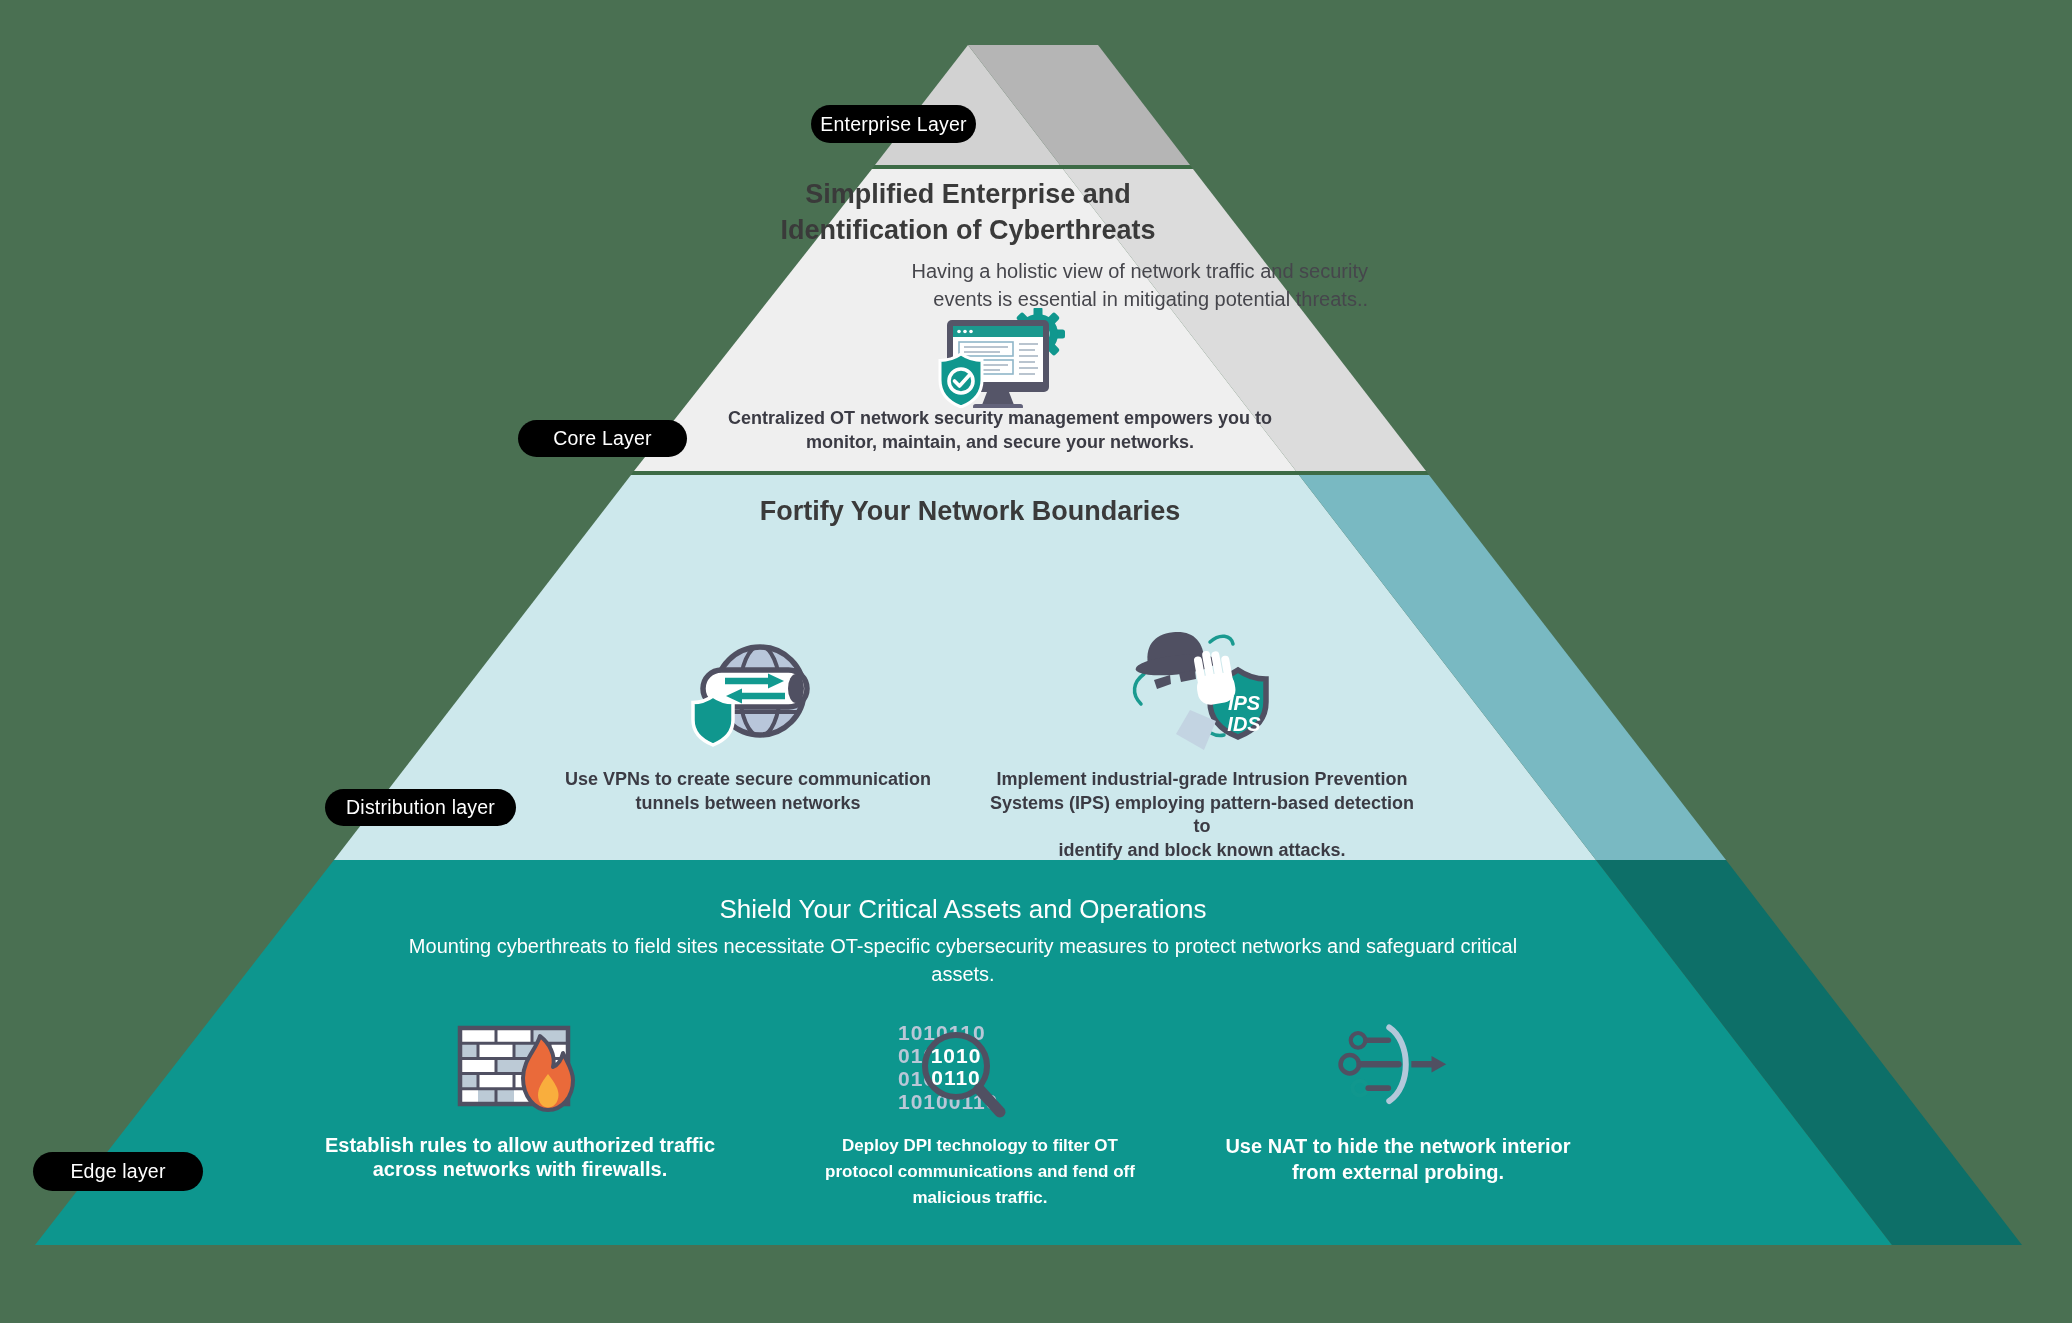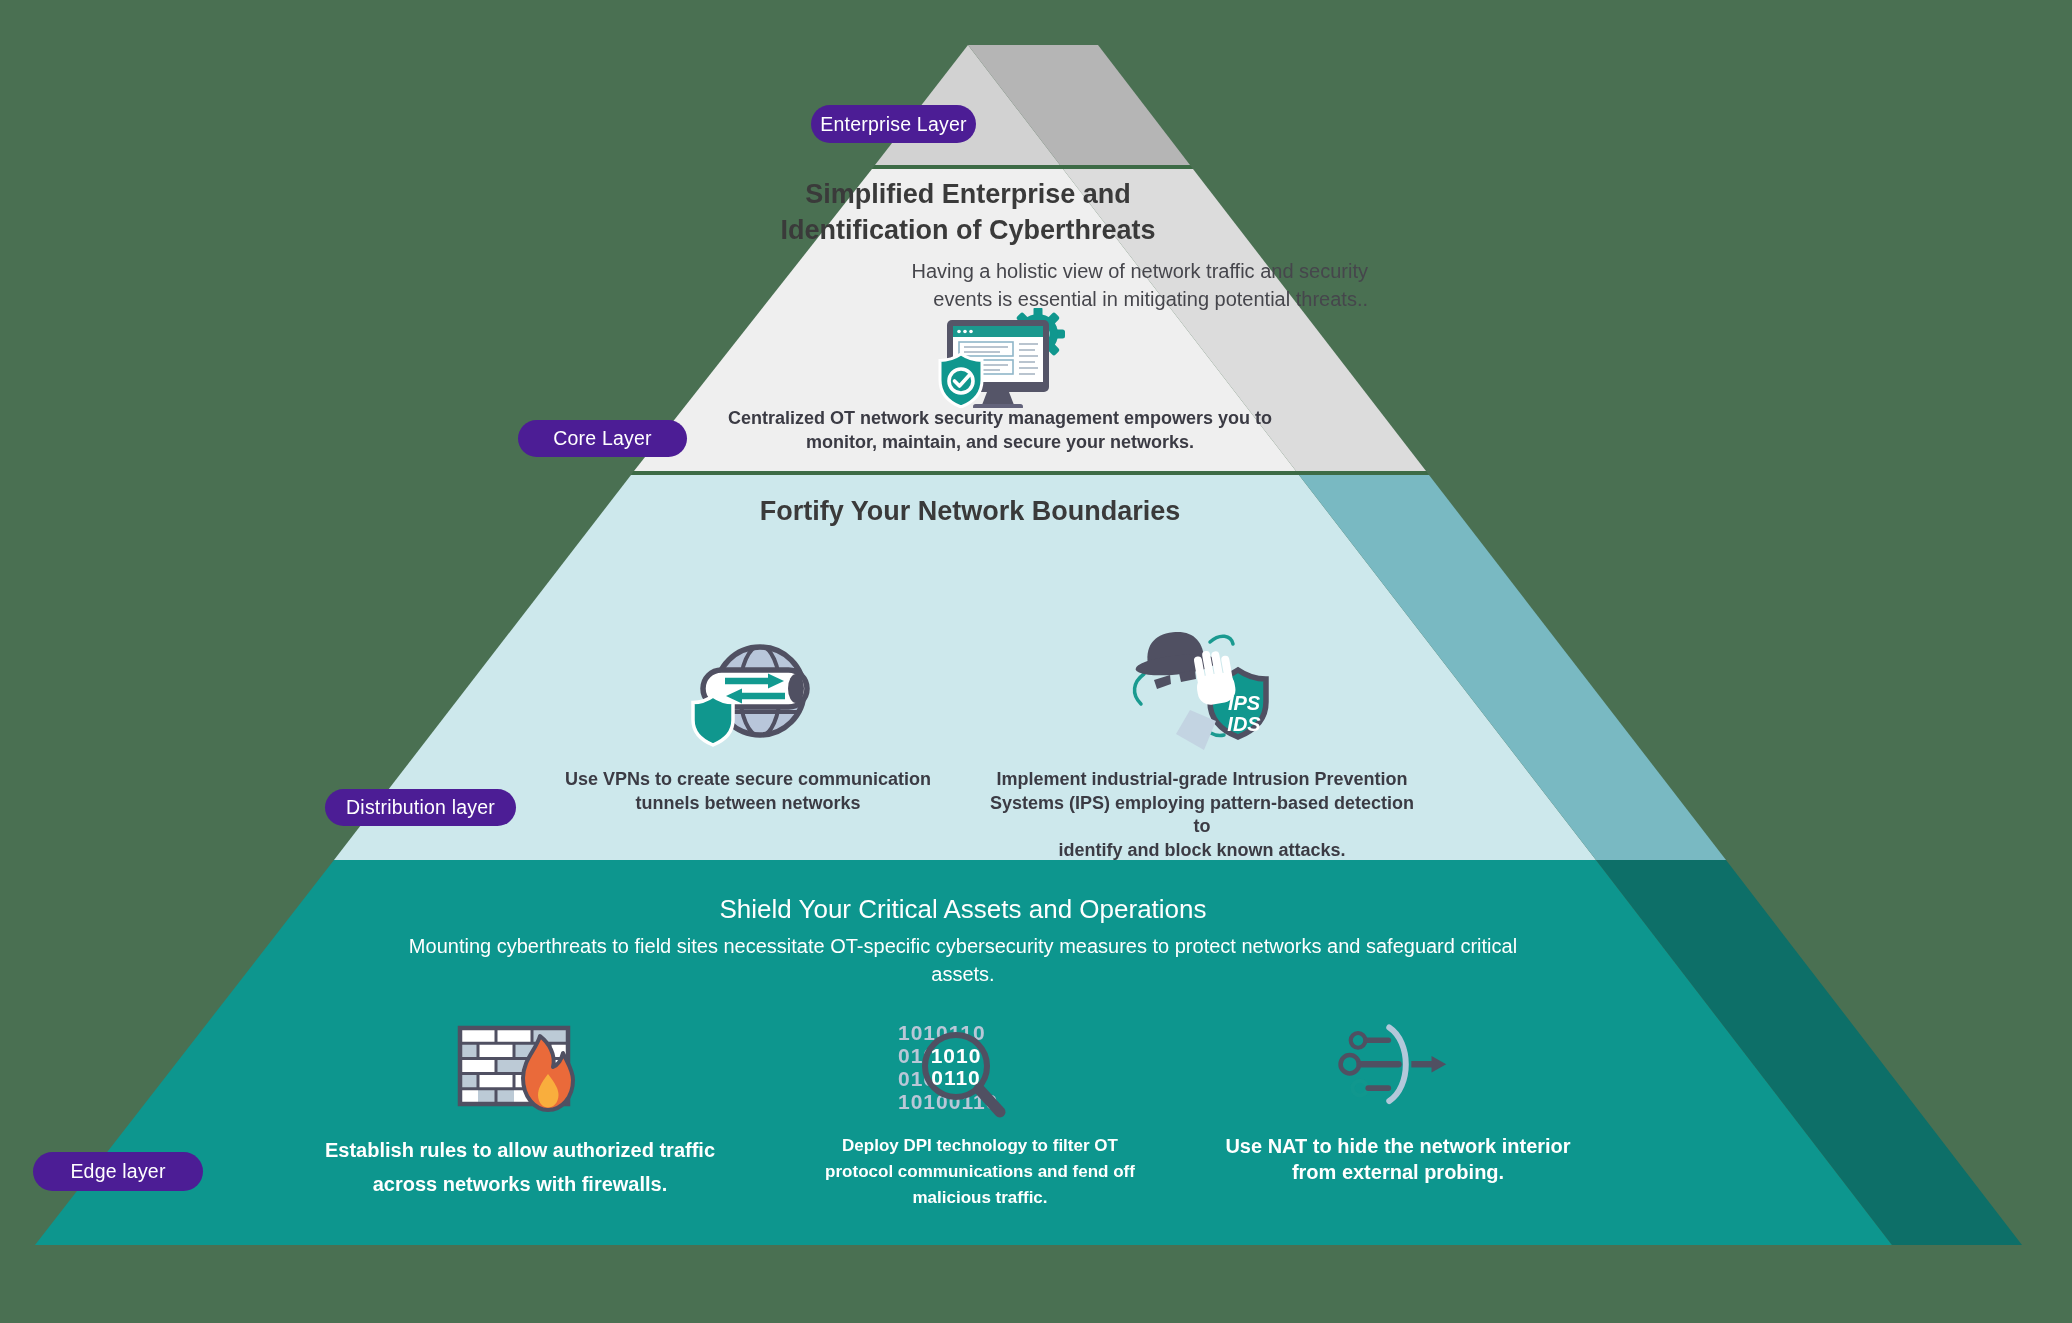--- a/index.html
+++ b/index.html
@@ -3,21 +3,21 @@
 <meta charset="utf-8">
 <style>
   html,body{margin:0;padding:0;background:#4a7052;}
   #canvas{position:relative;width:2072px;height:1323px;overflow:hidden;
           font-family:"Liberation Sans", sans-serif;background:#4a7052;}
   .abs{position:absolute;}
   svg{display:block;}
   .pre{white-space:pre-line;}
   .ctr{text-align:center;}
   .badge{position:absolute;display:flex;align-items:center;justify-content:center;
-         background:#4c1d95;color:#fff;border-radius:999px;
+         background:#000000;color:#fff;border-radius:999px;
          font-size:19.5px;font-weight:500;letter-spacing:.2px;}
   .h-dark{color:#3a3a3a;font-weight:700;}
   .sub-dark{color:#46464c;font-weight:400;text-align:right;}
   .cap-dark{color:#3b3b44;font-weight:600;text-align:center;}
   .h-light{color:#ffffff;font-weight:400;}
   .sub-light{color:#ffffff;font-weight:400;}
   .cap-light{color:#ffffff;font-weight:700;}
 </style>
 </head>
 <body>
@@ -207,21 +207,21 @@
       </g>
       <rect x="8" y="8" width="108" height="76" fill="none" stroke="#505062" stroke-width="4.5"></rect>
     </g>
     <g>
       <path d="M88,16 C84,30 71,40 71,58 C71,77 83,90 96,90 C110,90 121,77 121,60
                C121,50 115,42 111,33 C109,41 106,45 101,47 C104,35 97,23 88,16 Z" fill="#ea6a3a" stroke="#505062" stroke-width="4" stroke-linejoin="round"></path>
       <path d="M96,54 C89,63 86,69 86,75 C86,83 91,87.5 96,87.5 C101,87.5 106.5,83 106.5,75
                C106.5,69 103,63 96,54 Z" fill="#f9ae3d"></path>
     </g>
   </svg>
-  <div class="abs pre ctr cap-light" style="left:315px;top:1133px;width:410px;font-size:20px;line-height:34px;">Establish rules to allow authorized traffic
+  <div class="abs pre ctr cap-light" style="left:315px;top:1133px;width:410px;font-size:20px;line-height:24px;">Establish rules to allow authorized traffic
 across networks with firewalls.</div>
 
   <svg class="abs" style="left:892px;top:1016px;" width="135" height="112" viewBox="0 0 135 112">
     <g font-size="21" font-weight="700" fill="#b9c7d7" letter-spacing="1">
       <text x="6" y="24">1010110</text>
       <text x="6" y="47">0101010</text>
       <text x="6" y="70">010110</text>
       <text x="6" y="93">10100110</text>
     </g>
     <g>

